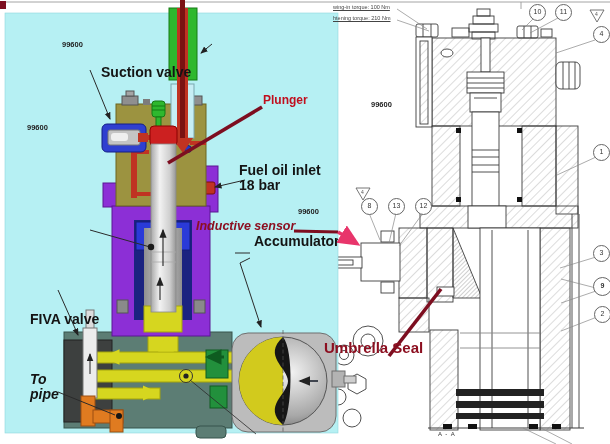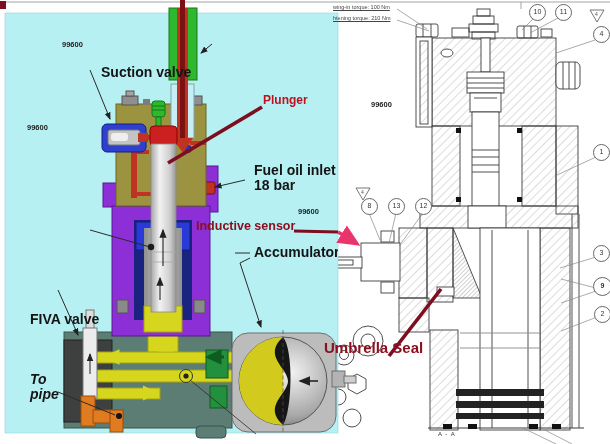--- a/index.html
+++ b/index.html
@@ -300,27 +300,27 @@
     <line x1="338" y1="232" x2="356" y2="243" stroke="#e8356b" stroke-width="3.4" marker-end="url(#ap)"></line>
     <line x1="389" y1="356" x2="441" y2="289" stroke="#7d0e20" stroke-width="3.6"></line>
   </g>
 </svg>
 
 <div id="left-labels">
   <div class="pn" style="left:57px;top:27px;">99600</div>
   <div class="lbl black" style="left:78px;top:52px;margin-left:18px;">Suction valve</div>
   <div class="pn" style="left:22px;top:110px;">99600</div>
   <div class="lbl red" style="left:258px;top:81px;font-size:12px;">Plunger</div>
-  <div class="lbl black" style="left:249px;top:150px;">
+  <div class="lbl black" style="left:234px;top:150px;">
     <span>Fuel oil inlet</span><br>
     <span>18 bar</span>
   </div>
   <div class="pn" style="left:293px;top:194px;">99600</div>
-  <div class="lbl darkred" style="left:191px;top:207px;font-size:12.5px;">Inductive sensor</div>
-  <div class="lbl black" style="left:249px;top:232px;">Accumulator</div>
+  <div class="lbl darkred" style="left:191px;top:207px;font-size:12.5px;font-style:italic;">Inductive sensor</div>
+  <div class="lbl black" style="left:249px;top:221px;">Accumulator</div>
   <div class="lbl black" style="left:25px;top:260px;margin-top:39px;">FIVA valve</div>
   <div class="lbl black" style="left:25px;top:359px;font-style:italic;">
     <span>To</span><br>
     <span>pipe</span>
   </div>
 </div>
 
 <div class="lbl darkred" style="left:324px;top:340px;font-size:15px;">Umbrella Seal</div>
 <div class="torque" style="left:333px;top:4px;">wing-in torque: 100 Nm</div>
 <div class="torque" style="left:333px;top:15px;">htening torque: 210 Nm</div>

